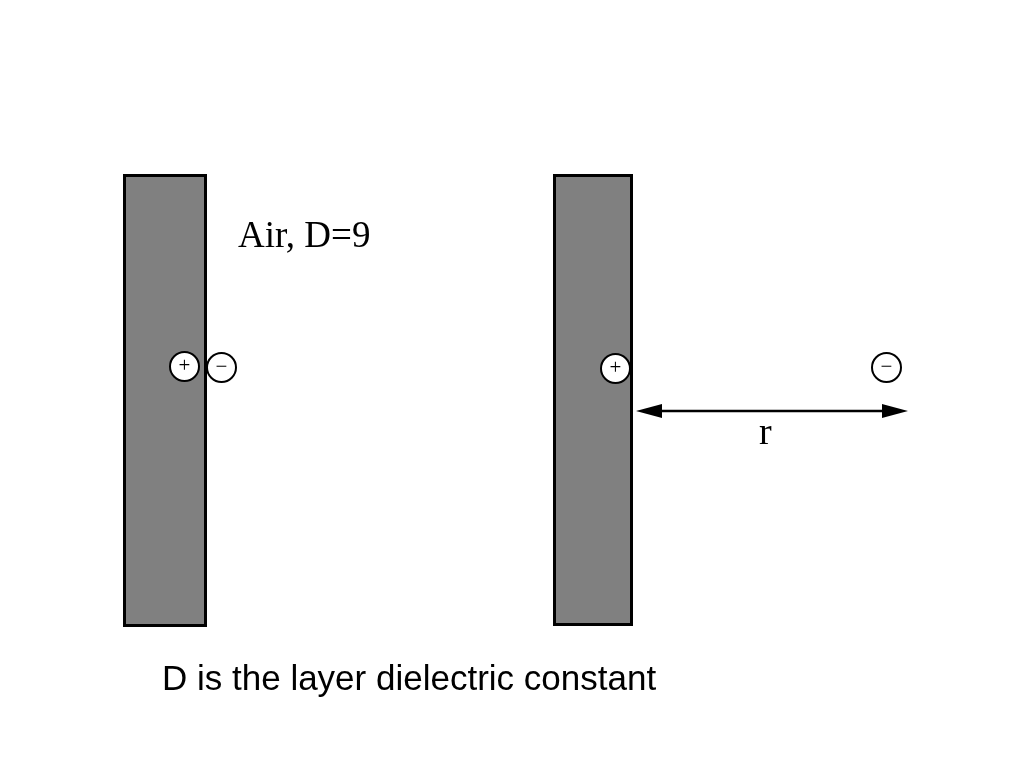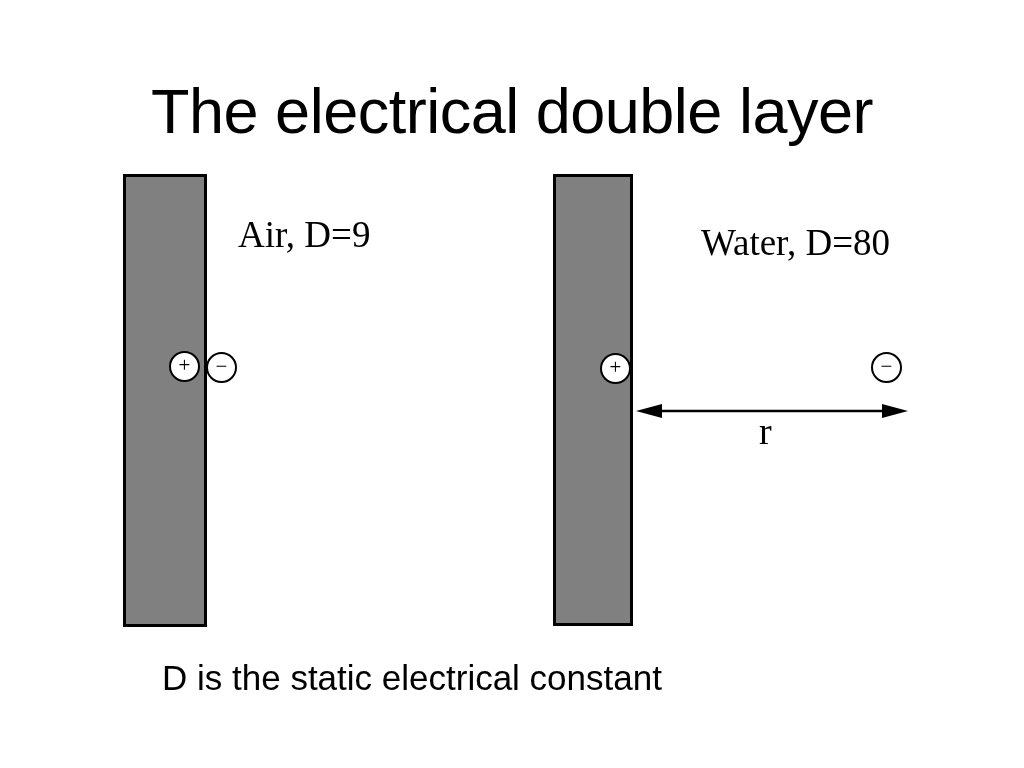--- a/index.html
+++ b/index.html
@@ -72,49 +72,47 @@
     left:162px;top:659px;
     font-size:35px;line-height:1.1;
     white-space:nowrap;
   }
 </style>
 </head>
 <body>
 
 <div class="slide">
 
-  <h1 class="title">The electrical double layer</h1>
 
   <div class="surface left"></div>
 
   <div class="medium-label air">Air, D=9</div>
 
   <div class="charge air-plus">
     <span>+</span>
   </div>
 
   <div class="charge air-minus">
     <span>−</span>
   </div>
 
   <div class="surface right"></div>
 
-  <div class="medium-label water">Water, D=80</div>
 
   <div class="charge water-plus">
     <span>+</span>
   </div>
 
   <div class="charge water-minus">
     <span>−</span>
   </div>
 
   <svg class="distance-arrow" width="272" height="26" viewBox="0 0 272 26">
     <line x1="20" y1="13" x2="252" y2="13" stroke="#000000" stroke-width="2.6"></line>
     <polygon points="0,13 26,6 26,20" fill="#000000"></polygon>
     <polygon points="272,13 246,6 246,20" fill="#000000"></polygon>
   </svg>
 
   <div class="distance-label">r</div>
 
-  <div class="footer">D is the static electrical constant</div>
+  <div class="footer">D is the layer dielectric constant</div>
 
 </div>
 
 </body></html>

